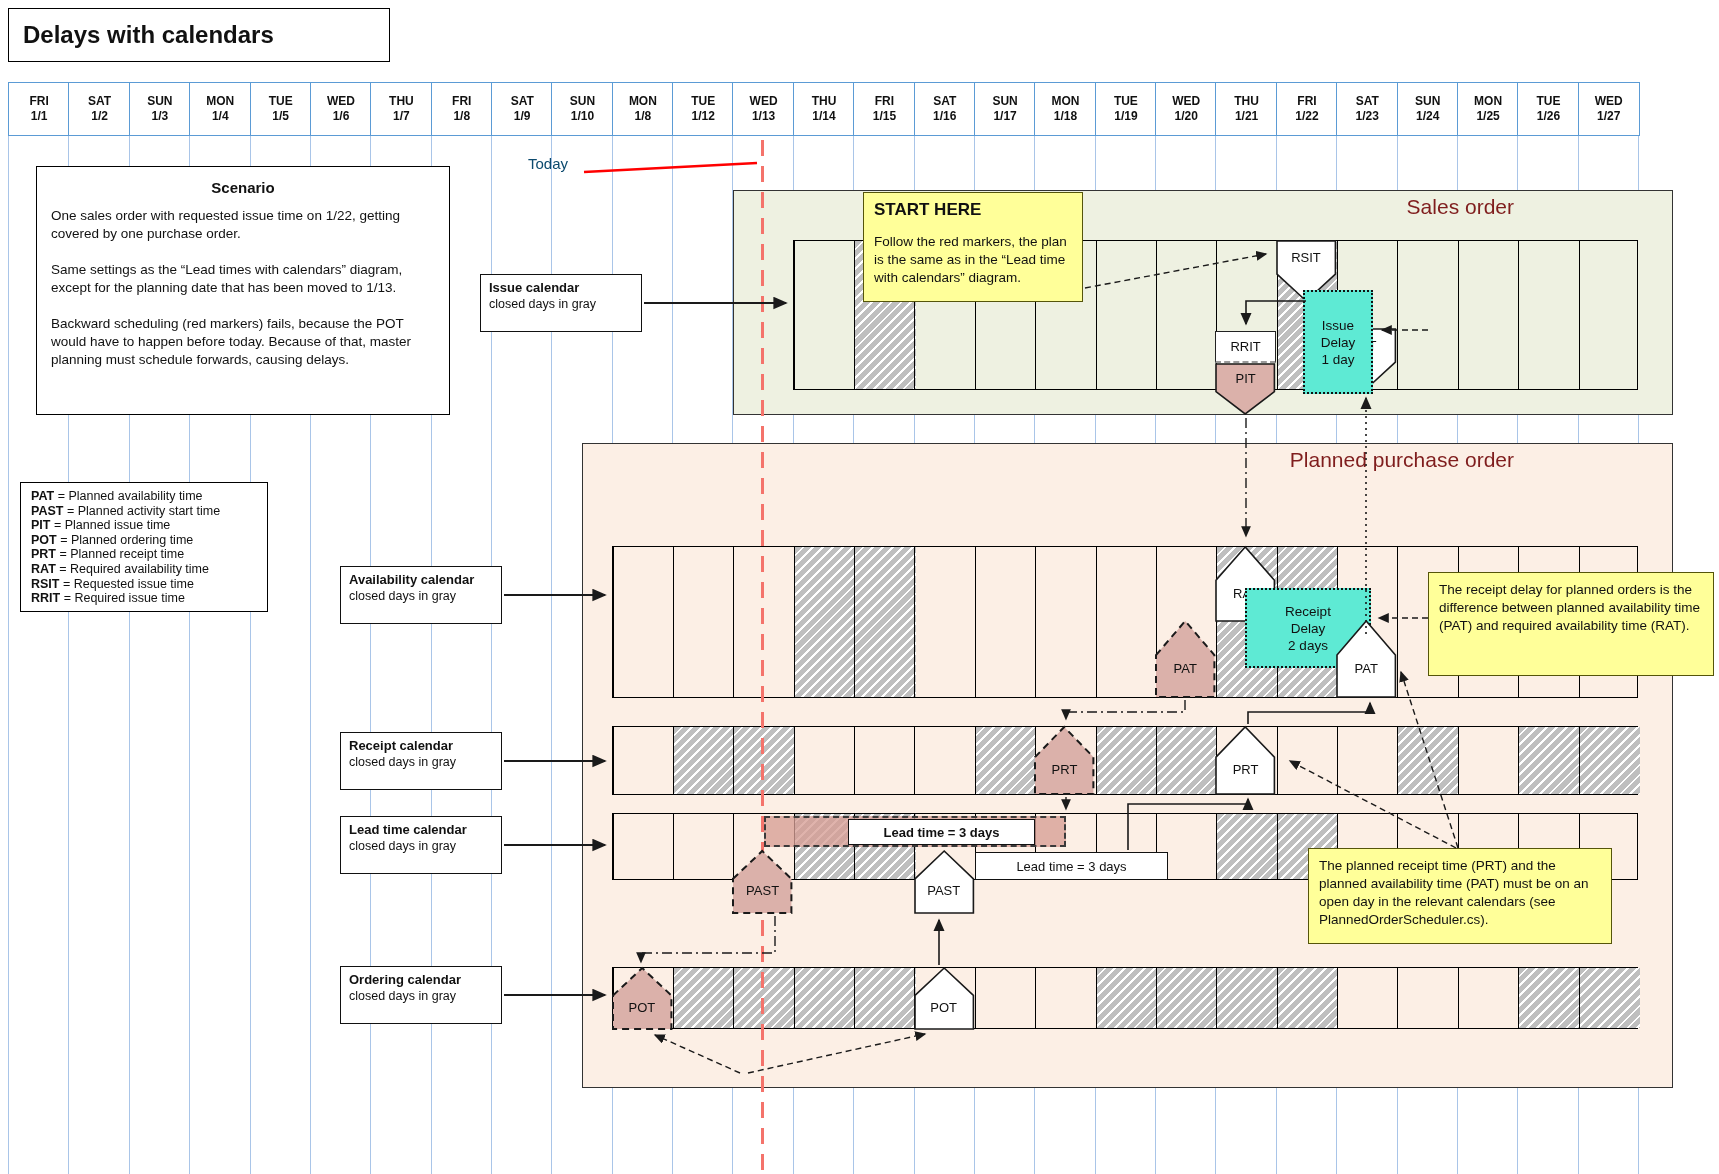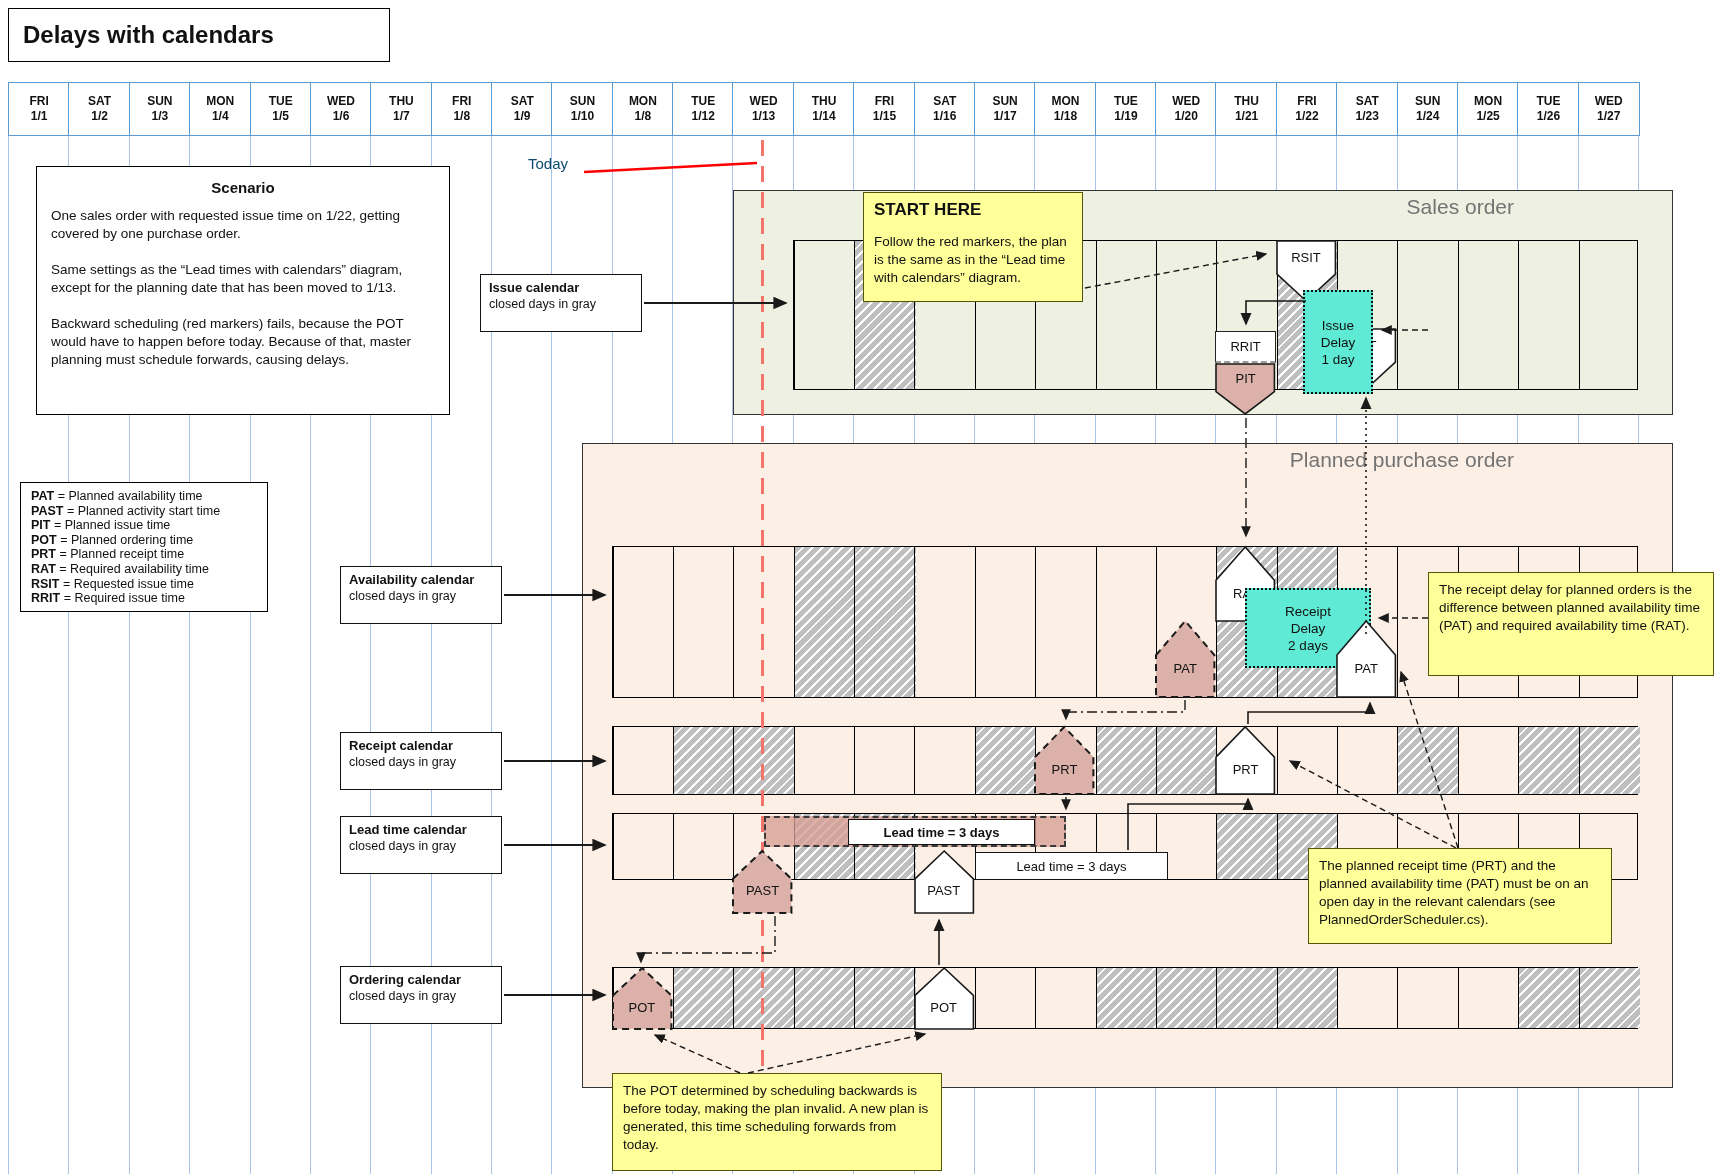--- a/index.html
+++ b/index.html
@@ -7,21 +7,21 @@
           font-family:"Liberation Sans",sans-serif;color:#111;}
   .abs{position:absolute;box-sizing:border-box;}
   
   .gridline{position:absolute;top:82px;bottom:0;width:1px;background:#a9c5e8;z-index:1;}
   
   .daycell{position:absolute;top:82px;height:52px;border:1px solid #5b9bd5;background:#fff;
            display:flex;flex-direction:column;align-items:center;justify-content:center;
            font-size:12px;font-weight:bold;z-index:5;line-height:15px;}
   
   .region{border:1.4px solid #333;z-index:2;}
-  .region-title{position:absolute;top:4px;right:158px;font-size:21px;color:#737373;}
+  .region-title{position:absolute;top:4px;right:158px;font-size:21px;color:#7f1d1d;}
   
   .strip{z-index:20;border:1.3px solid #000;}
   .cell{position:absolute;top:0;bottom:0;border-left:1px solid #000;}
   .cell.closed{background:repeating-linear-gradient(135deg,#bfbfbf 0 5px,#ffffff 5px 7px);}
   
   .marker{z-index:35;}
   .marker-label{position:absolute;width:100%;text-align:center;font-size:13px;color:#111;}
   .rectmarker{background:#fff;border:1.5px solid #222;border-bottom:2px dashed #9a9a9a;
               display:flex;align-items:center;justify-content:center;font-size:13px;}
   
@@ -128,21 +128,20 @@
   <div class="abs dottedbox" style="left: 1245px; top: 588px; width: 126px; height: 80px; white-space: pre-line;">Receipt
 Delay
 2 days</div>
 
   <div class="abs note" style="left:863px;top:192px;width:220px;height:110px;">
     <div class="nt">START HERE</div>
     <div>Follow the red markers, the plan is the same as in the “Lead time with calendars” diagram.</div>
   </div>
   <div class="abs note" style="left:1428px;top:572px;width:286px;height:104px;">The receipt delay for planned orders is the difference between planned availability time (PAT) and required availability time (RAT).</div>
   <div class="abs note" style="left:1308px;top:848px;width:304px;height:96px;">The planned receipt time (PRT) and the planned availability time (PAT) must be on an open day in the relevant calendars (see PlannedOrderScheduler.cs).</div>
-  <div class="abs note" style="left:612px;top:1073px;width:330px;height:98px;">The POT determined by scheduling backwards is before today, making the plan invalid. A new plan is generated, this time scheduling forwards from today.</div>
 
   <svg class="overlay" width="1719" height="1174">
     <defs>
       <marker id="ah" markerWidth="9" markerHeight="8" refX="7" refY="3.5" orient="auto">
         <path d="M0,0 L8,3.5 L0,7 Z" fill="#1a1a1a"></path>
       </marker>
     </defs>
 
     <path d="M584,172 L757,163" stroke="#ff0000" stroke-width="2.5" fill="none"></path>
 

